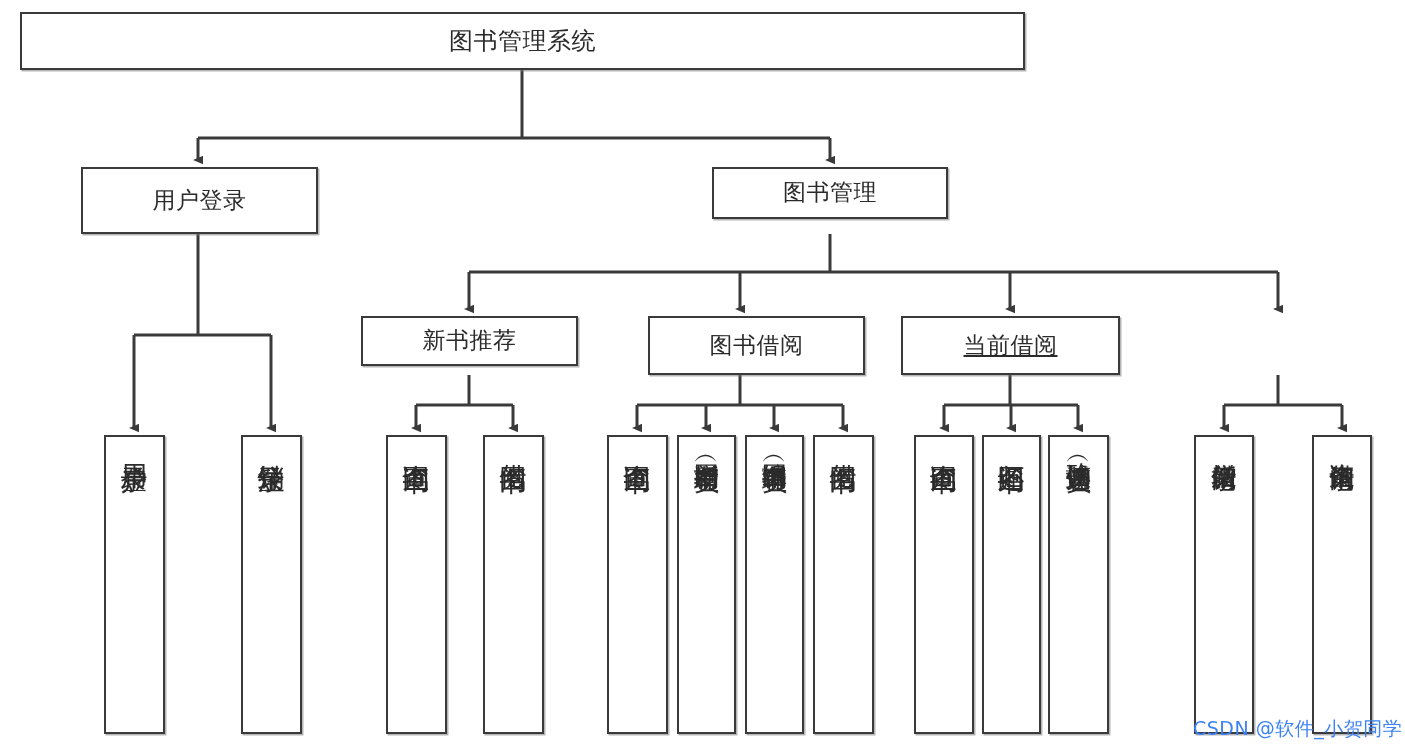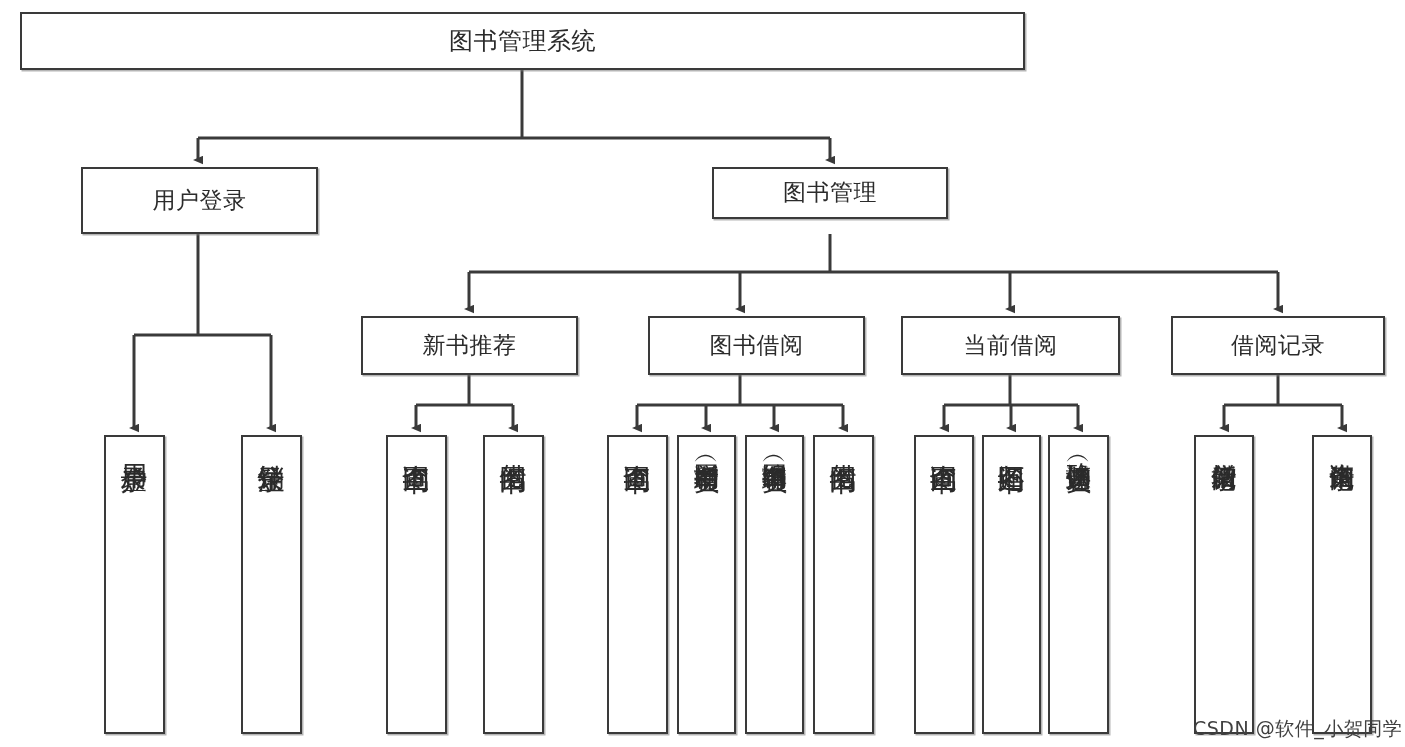--- a/index.html
+++ b/index.html
@@ -62,21 +62,21 @@
     font-size: 27px;
     line-height: 1.0;
     letter-spacing: 1px;
     white-space: nowrap;
   }
   .node.v.narrow .label {
     font-size: 25px;
   }
   .watermark {
     position: absolute;
-    color: #404040;
+    color: #3b82f6;
     font-size: 19px;
     white-space: nowrap;
     letter-spacing: 0.5px;
     font-family: "DejaVu Sans", "Liberation Sans", sans-serif;
   }
 </style>
 </head>
 <body>
 
 <div id="canvas">
@@ -135,31 +135,28 @@
     <span class="label">图书管理系统</span>
   </div>
 
   <div class="node h" style="left:81px; top:167px; width:237px; height:67px;">
     <span class="label">用户登录</span>
   </div>
   <div class="node h" style="left:712px; top:167px; width:236px; height:52px;">
     <span class="label">图书管理</span>
   </div>
 
-  <div class="node h" style="left:361px; top:316px; width:217px; height:59px;justify-content:center;">
+  <div class="node h" style="left:361px; top:316px; width:217px; height:50px;justify-content:center;">
     <span class="label">新书推荐</span>
   </div>
   <div class="node h" style="left:632px; top:316px; width:217px; height:59px;margin-left:16px;">
     <span class="label">图书借阅</span>
   </div>
-  <div class="node h" style="left:901px; top:316px; width:219px; height:59px;">
+  <div class="node h" style="left:901px; top:316px; width:219px; height:59px;text-decoration:underline;">
     <span class="label">当前借阅</span>
-  </div>
-  <div class="node h" style="left:1171px; top:316px; width:214px; height:59px;">
-    <span class="label">借阅记录</span>
   </div>
 
   <div class="node v" style="left:104px; top:435px; width:61px; height:299px;">
     <span class="label">用户登录</span>
   </div>
   <div class="node v" style="left:241px; top:435px; width:61px; height:299px;">
     <span class="label">注销登录</span>
   </div>
 
   <div class="node v" style="left:386px; top:435px; width:61px; height:299px;">

